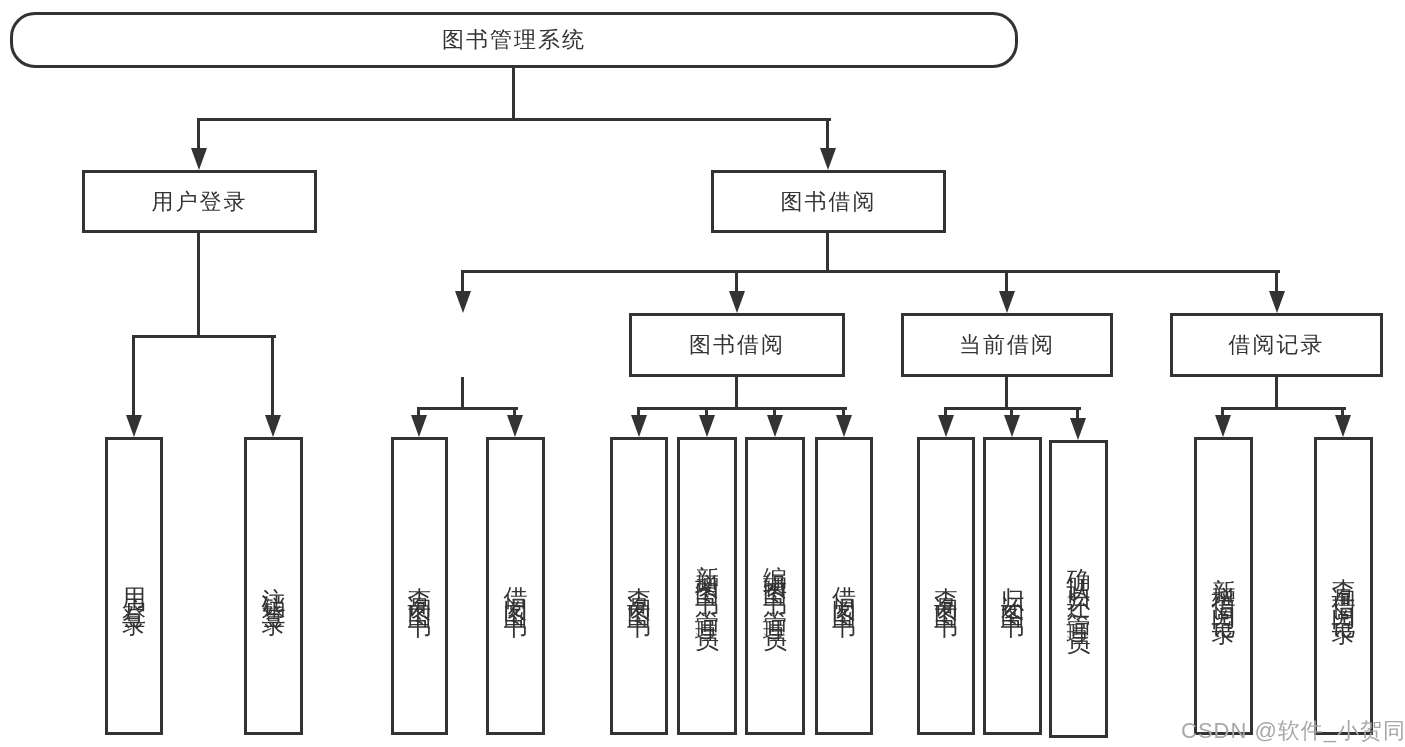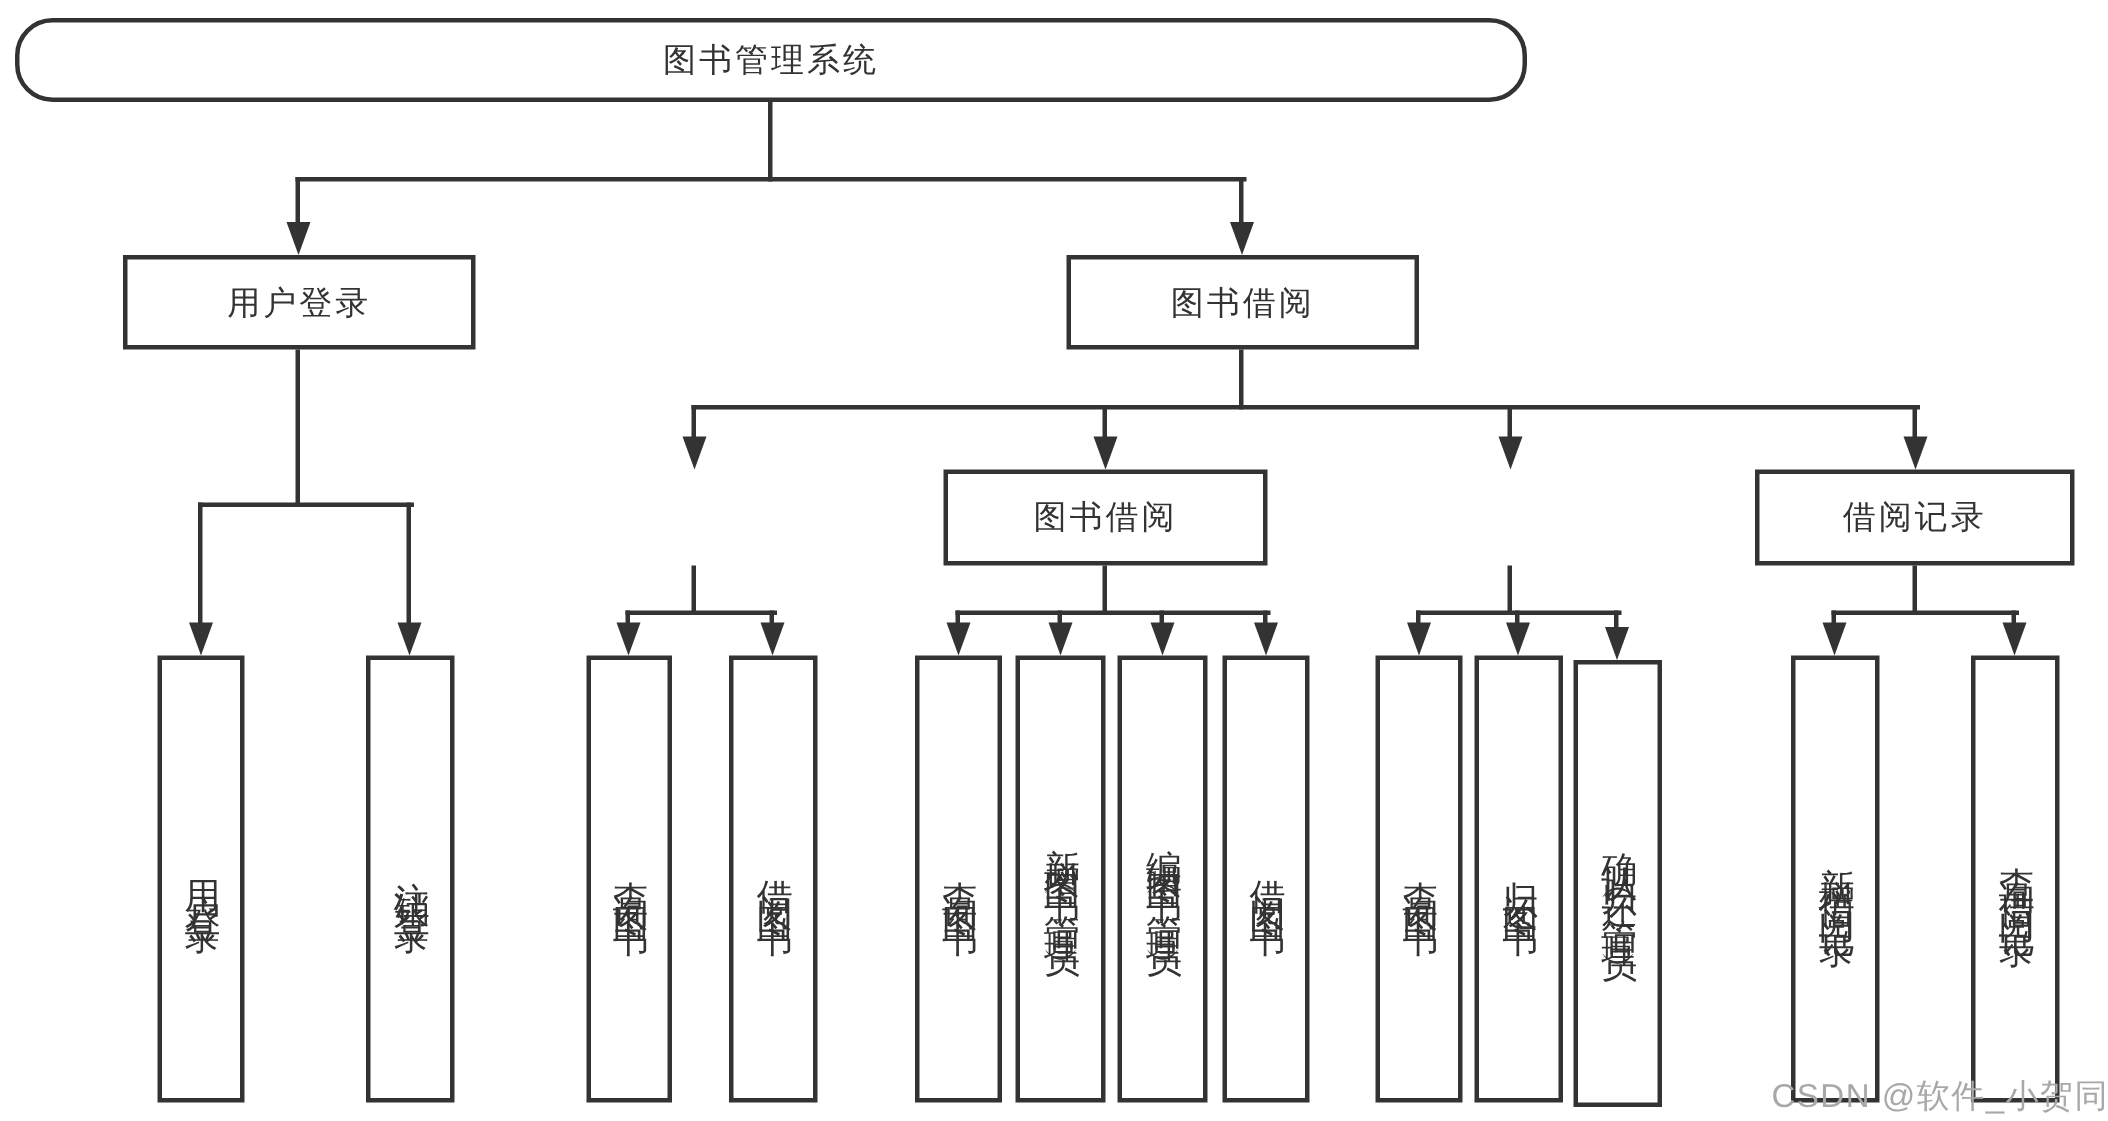--- a/index.html
+++ b/index.html
@@ -74,20 +74,23 @@
 
   <div class="hbox" style="left:711px;top:170px;width:235px;height:63px;">
     <span>图书借阅</span>
   </div>
 
 
   <div class="hbox" style="left:629px;top:313px;width:216px;height:64px;text-align:center;">
     <span>图书借阅</span>
   </div>
 
+  <div class="hbox" style="left:901px;top:313px;width:212px;height:64px;">
+    <span>当前借阅</span>
+  </div>
 
   <div class="hbox" style="left:1170px;top:313px;width:213px;height:64px;">
     <span>借阅记录</span>
   </div>
 
   <div class="leaf" style="left:105px;top:437px;width:58px;height:298px;">
     <span>用户登录</span>
   </div>
   <div class="leaf" style="left:244px;top:437px;width:59px;height:298px;">
     <span>注销登录</span>

